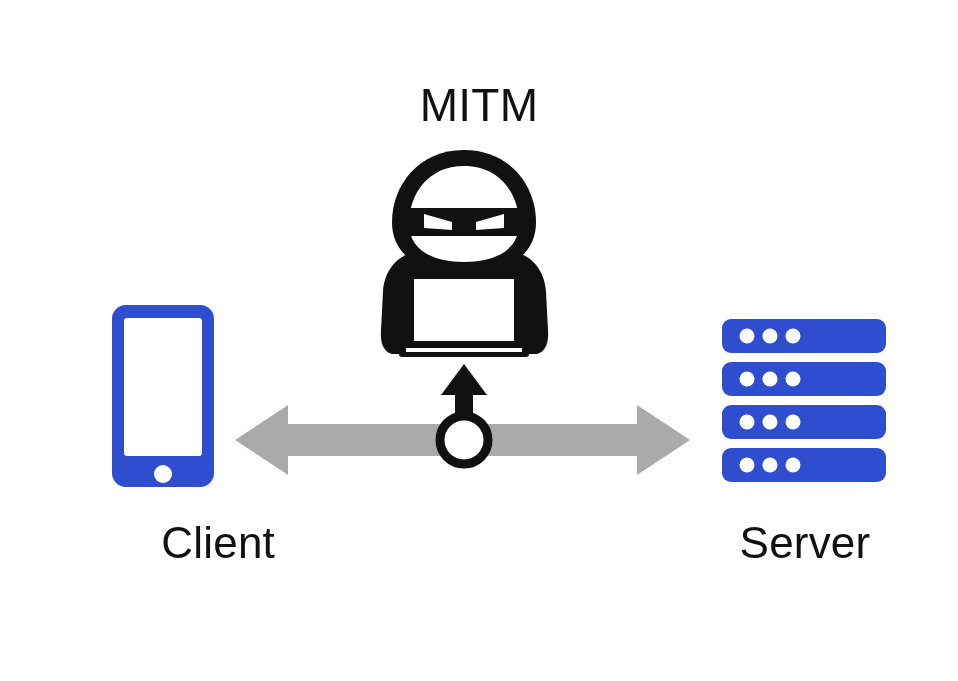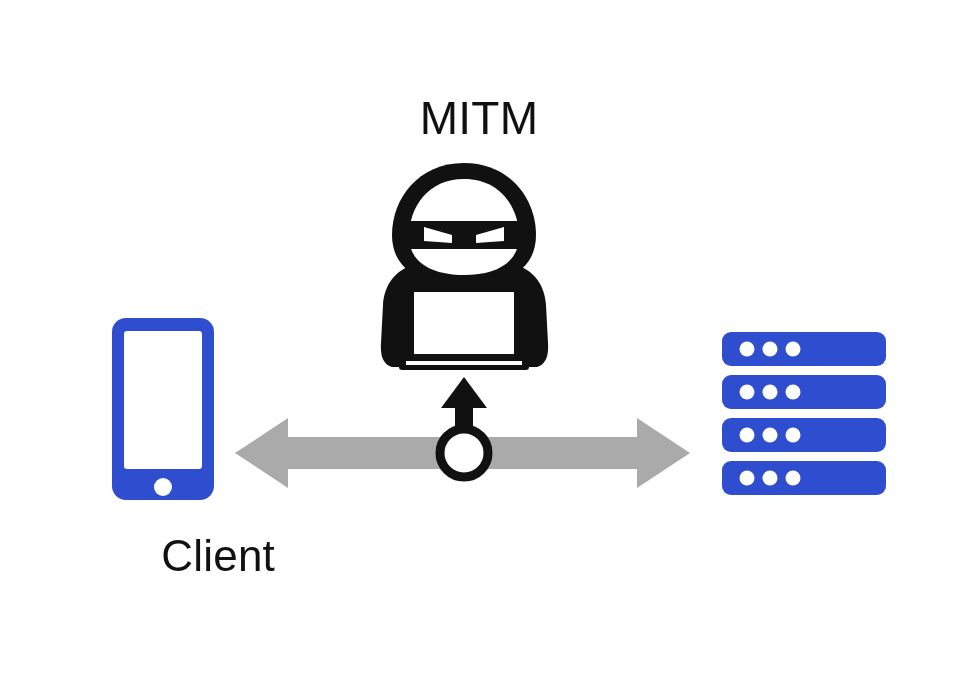--- a/index.html
+++ b/index.html
@@ -14,21 +14,20 @@
   .canvas {
     position: relative;
     width: 958px;
     height: 681px;
     background: #ffffff;
     overflow: hidden;
   }
   .stage {
     position: absolute;
     inset: 0;
-    margin-top: 13px;
   }
   .svg-layer {
     position: absolute;
     top: 0;
     left: 0;
     width: 958px;
     height: 681px;
   }
   .label {
     position: absolute;
@@ -152,15 +151,16 @@
 
         <rect x="399" y="345" width="130" height="12" rx="3" ry="3" fill="#111111"></rect>
         <rect x="406" y="348" width="116" height="4" fill="#ffffff"></rect>
       </g>
     </svg>
 
     <div class="label label-title">MITM</div>
 
     <div class="label label-client">Client</div>
 
+    <div class="label label-server">Server</div>
 
   </div>
 </div>
 
 </body></html>

